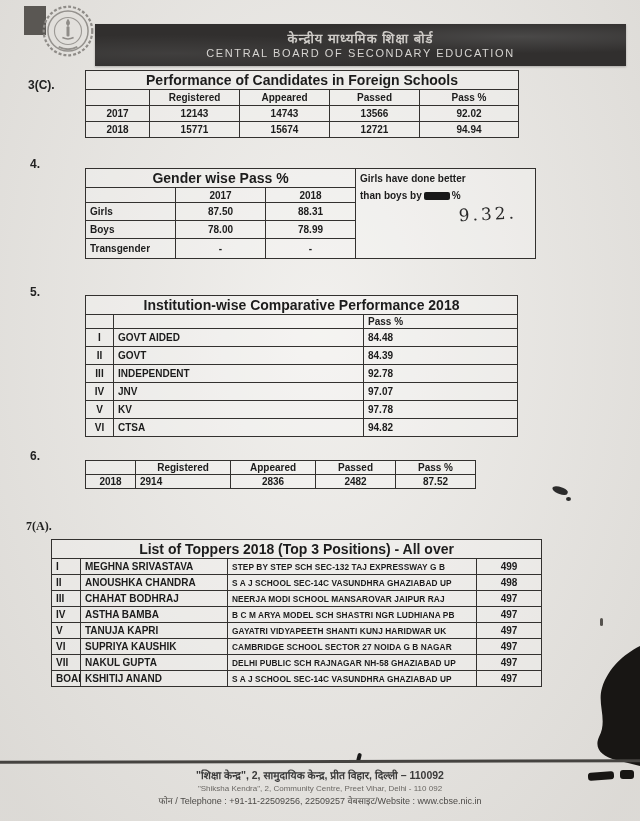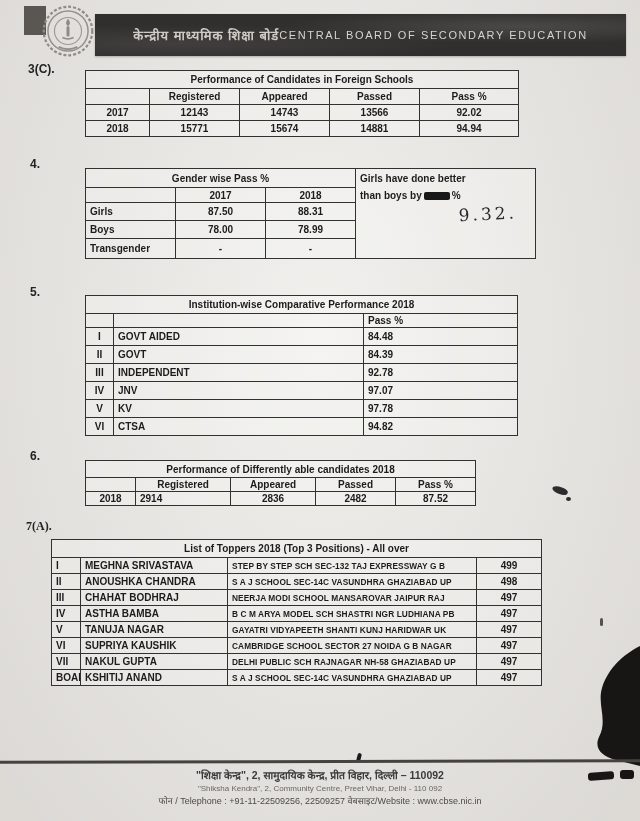--- a/index.html
+++ b/index.html
@@ -14,39 +14,39 @@
   }
   .page::before{ 
     content:"";position:absolute;inset:0;
     background:radial-gradient(ellipse at 50% 40%, rgba(255,255,255,.35), rgba(120,115,110,.12) 95%);
     pointer-events:none;
   }
   
   .artifact-topleft{position:absolute;left:24px;top:6px;width:22px;height:29px;background:#5a5753;filter:blur(.6px);}
   .logo{position:absolute;left:40px;top:3px;width:56px;height:56px;}
   .banner{
-    position:absolute;left:95px;top:14px;width:531px;height:42px;
+    position:absolute;left:95px;top:24px;width:531px;height:42px;
     background:
       radial-gradient(ellipse at 80% 30%, rgba(120,120,120,.35), transparent 40%),
       radial-gradient(ellipse at 15% 70%, rgba(110,110,110,.25), transparent 45%),
       #312f2e;
-    display:flex;flex-direction:row;align-items:center;justify-content:center;
+    display:flex;flex-direction:column;align-items:center;justify-content:center;
     box-shadow:0 1px 2px rgba(0,0,0,.25);
   }
   .banner-hi{font-size:13px;font-weight:bold;color:#cfccc8;letter-spacing:1px;line-height:15px;}
   .banner-en{font-size:11px;font-weight:normal;color:#d6d4d1;letter-spacing:1.6px;line-height:14px;}
   
   .sec-label{position:absolute;font-size:12px;font-weight:bold;color:#222;}
   
   table.tbl{
     position:absolute;border-collapse:collapse;table-layout:fixed;
     font-weight:bold;font-size:10px;color:#1c1c1c;background:rgba(255,255,255,.25);
   }
   table.tbl td{border:1.6px solid #33312f;padding:1px 4px;overflow:hidden;white-space:nowrap;}
-  td.title{text-align:center;font-size:10px;}
+  td.title{text-align:center;font-size:14px;}
   tr.head td{text-align:center;}
   td.num{text-align:center;}
   td.school{font-size:8.3px;letter-spacing:.1px;margin-left:6px;}
   
   td.note{vertical-align:top;padding:14px 6px 2px 10px;white-space:normal;}
   .note-line{font-size:10px;font-weight:bold;line-height:17px;}
   .redact{display:inline-block;width:26px;height:8px;background:#181818;border-radius:2px;vertical-align:middle;margin:0 2px;}
   .handwrite{
     display:block;text-align:right;padding-right:14px;margin-top:2px;
     font-family:"DejaVu Serif", serif;font-size:17px;font-weight:normal;color:#2a2a2a;
@@ -80,21 +80,21 @@
       <rect x="28.4" y="25" width="3.2" height="11" rx="1.2" fill="#8f8c88"></rect>
       <path d="M24 37 Q30 40 36 37" fill="none" stroke="#8f8c88" stroke-width="1.6"></path>
       <path d="M20 47 Q30 52 40 47" fill="none" stroke="#94918d" stroke-width="2"></path>
     </svg>
   </div>
   <div class="banner">
     <div class="banner-hi">केन्द्रीय माध्यमिक शिक्षा बोर्ड</div>
     <div class="banner-en">CENTRAL BOARD OF SECONDARY EDUCATION</div>
   </div>
 
-  <div class="sec-label" style="left:28px;top:62px;">3(C).</div>
+  <div class="sec-label" style="left:28px;top:78px;">3(C).</div>
   <table class="tbl" style="left:85px;top:70px;width:433px;">
     <colgroup>
         <col style="width:64px">
         <col style="width:90px">
         <col style="width:90px">
         <col style="width:90px">
         <col style="width:99px">
       </colgroup>
     <tbody>
         <tr>
@@ -111,21 +111,21 @@
       <td class="num">2017</td>
       <td class="num">12143</td>
       <td class="num">14743</td>
       <td class="num">13566</td>
       <td class="num">92.02</td>
     </tr>
     <tr style="height:16px">
       <td class="num">2018</td>
       <td class="num">15771</td>
       <td class="num">15674</td>
-      <td class="num">14881</td>
+      <td class="num">12721</td>
       <td class="num">94.94</td>
     </tr>
   </tbody>
     </table>
 
   <div class="sec-label" style="left:30px;top:157px;">4.</div>
   <table class="tbl" style="left:85px;top:168px;width:450px;">
     <colgroup>
         <col style="width:90px">
         <col style="width:90px">
@@ -216,23 +216,20 @@
   <div class="sec-label" style="left:30px;top:449px;">6.</div>
   <table class="tbl" style="left:85px;top:460px;width:390px;">
     <colgroup>
         <col style="width:50px">
         <col style="width:95px">
         <col style="width:85px">
         <col style="width:80px">
         <col style="width:80px">
       </colgroup>
     <tbody>
-        <tr>
-          <td class="title" colspan="5" style="height:14px">Performance of Differently able candidates 2018</td>
-        </tr>
     <tr class="head" style="height:14px">
       <td></td>
       <td>Registered</td>
       <td>Appeared</td>
       <td>Passed</td>
       <td>Pass %</td>
     </tr>
     <tr style="height:14px">
       <td class="num">2018</td>
       <td>2914</td>
@@ -274,21 +271,21 @@
           <td class="num">497</td>
         </tr>
     <tr style="height:16px">
           <td>IV</td>
           <td>ASTHA BAMBA</td>
           <td class="school">B C M ARYA MODEL SCH SHASTRI NGR LUDHIANA PB</td>
           <td class="num">497</td>
         </tr>
     <tr style="height:16px">
           <td>V</td>
-          <td>TANUJA NAGAR</td>
+          <td>TANUJA KAPRI</td>
           <td class="school">GAYATRI VIDYAPEETH SHANTI KUNJ HARIDWAR UK</td>
           <td class="num">497</td>
         </tr>
     <tr style="height:16px">
           <td>VI</td>
           <td>SUPRIYA KAUSHIK</td>
           <td class="school">CAMBRIDGE SCHOOL SECTOR 27 NOIDA G B NAGAR</td>
           <td class="num">497</td>
         </tr>
     <tr style="height:16px">

